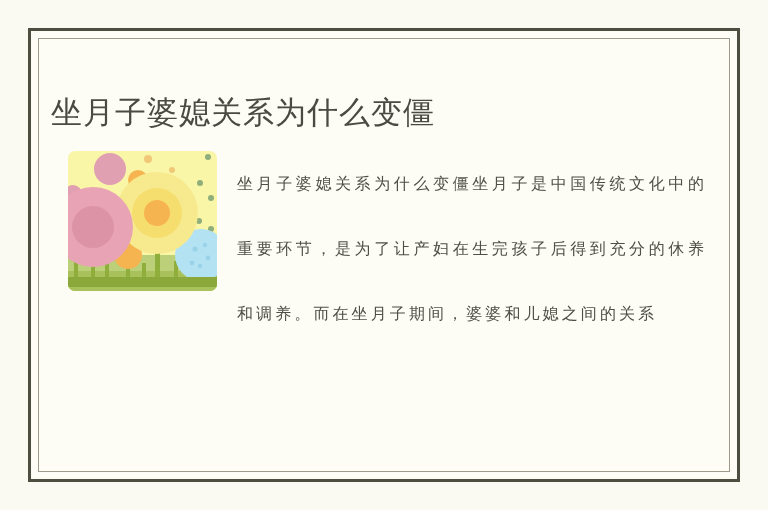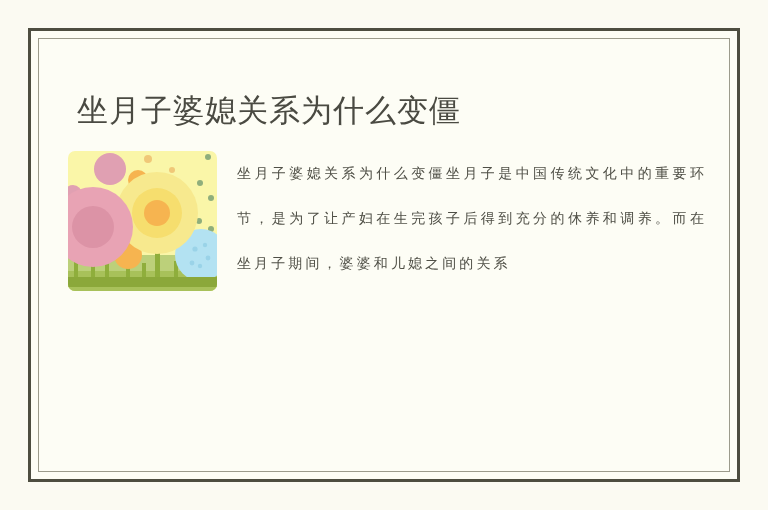--- a/index.html
+++ b/index.html
@@ -46,23 +46,23 @@
 
   
   .content {
     position: absolute;
     left: 0; top: 0; right: 0; bottom: 0;
     box-sizing: border-box;
   }
 
   .article-title {
     position: absolute;
-    left: 38px;
+    left: 12px;
     top: 32px;
-    font-family: Liberation Mono, monospace;
+    font-family: Liberation Serif, serif;
     font-size: 31px;
     line-height: 42px;
     letter-spacing: 1px;
     color: #4a4a42;
     white-space: nowrap;
     font-weight: 400;
   }
 
   .article-body {
     position: absolute;
@@ -86,22 +86,22 @@
   .ill-canvas {
     position: absolute;
     left: 0; top: 0;
     width: 157px;
     height: 157px;
   }
 
   
   .article-text {
     font-family: "DejaVu Sans", sans-serif;
-    font-size: 14px;
-    line-height: 45px;
+    font-size: 16px;
+    line-height: 65px;
     letter-spacing: 3.1px;
     color: #4f4f46;
     text-align: justify;
     text-justify: inter-character;
     margin: 0;
     padding-top: 8px;
   }
 
   .article-text span {
     display: inline;

